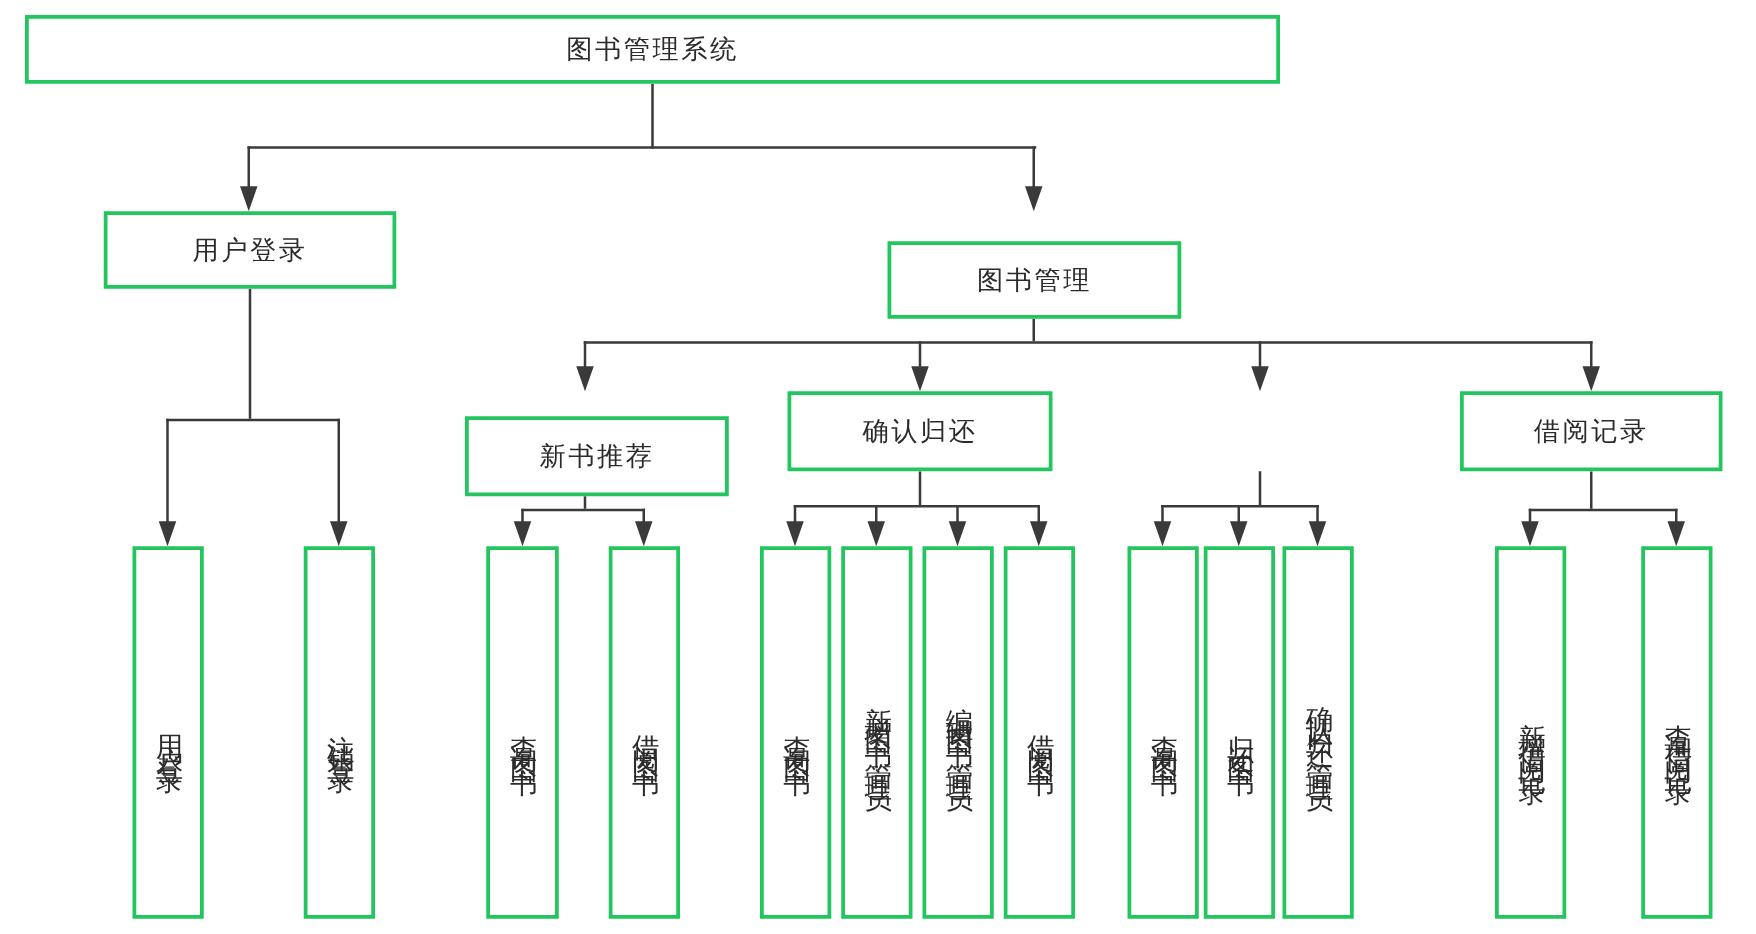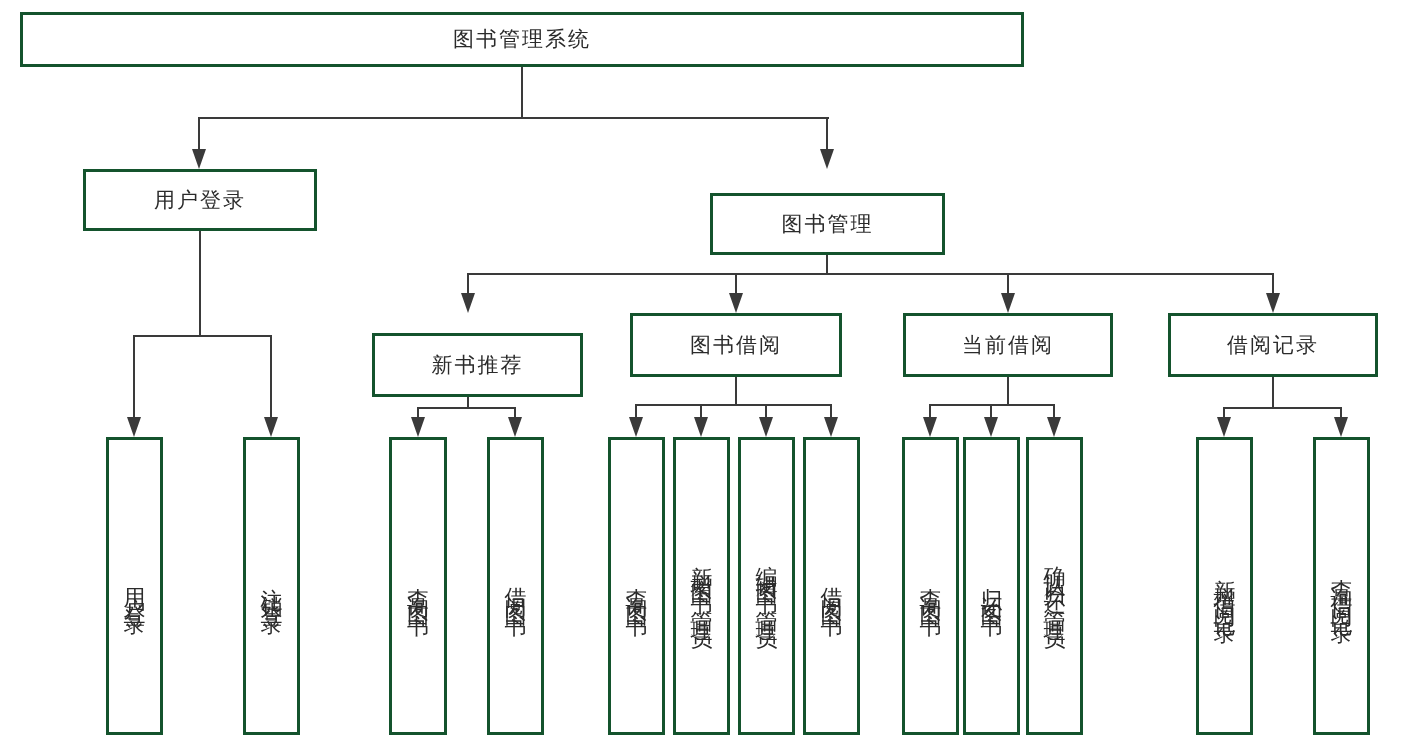--- a/index.html
+++ b/index.html
@@ -2,21 +2,21 @@
 <html><head>
 <meta charset="utf-8">
 <style>
   html,body { margin:0; padding:0; background:#ffffff; }
   #canvas {
     position:relative; width:1405px; height:747px; background:#ffffff;
     font-family:"DejaVu Sans","Liberation Sans",sans-serif; overflow:hidden;
   }
   .box {
     position:absolute; box-sizing:border-box;
-    border:3px solid #14532d; background:#ffffff;
+    border:3px solid #22c55e; background:#ffffff;
     display:flex; align-items:center; justify-content:center;
     color:#2b2b2b; font-size:21px; letter-spacing:2px; line-height:1;
     z-index:2;
   }
   .leaf {
     writing-mode:vertical-rl; text-orientation:mixed;
     font-size:22px; letter-spacing:9px; padding-top:4px;
   }
   .vl, .hl { position:absolute; background:#3a3a3a; z-index:1; }
   .ar {
@@ -53,22 +53,21 @@
 </style>
 </head>
 <body>
 
 <div id="canvas">
 
   <div class="box" id="n-root">图书管理系统</div>
   <div class="box" id="n-user-login">用户登录</div>
   <div class="box" id="n-book-mgmt">图书管理</div>
   <div class="box" id="n-new-book-rec">新书推荐</div>
-  <div class="box" id="n-book-borrow">图书借阅</div>
-  <div class="box" id="n-current-borrow">当前借阅</div>
+  <div class="box" id="n-book-borrow">确认归还</div>
   <div class="box" id="n-borrow-records">借阅记录</div>
 
   <div class="box leaf" id="l-user-login">用户登录</div>
   <div class="box leaf" id="l-logout">注销登录</div>
   <div class="box leaf" id="l-nb-query">查询图书</div>
   <div class="box leaf" id="l-nb-borrow">借阅图书</div>
   <div class="box leaf" id="l-bb-query">查询图书</div>
   <div class="box leaf" id="l-bb-add">新增图书（管理员）</div>
   <div class="box leaf" id="l-bb-edit">编辑图书（管理员）</div>
   <div class="box leaf" id="l-bb-borrow">借阅图书</div>

